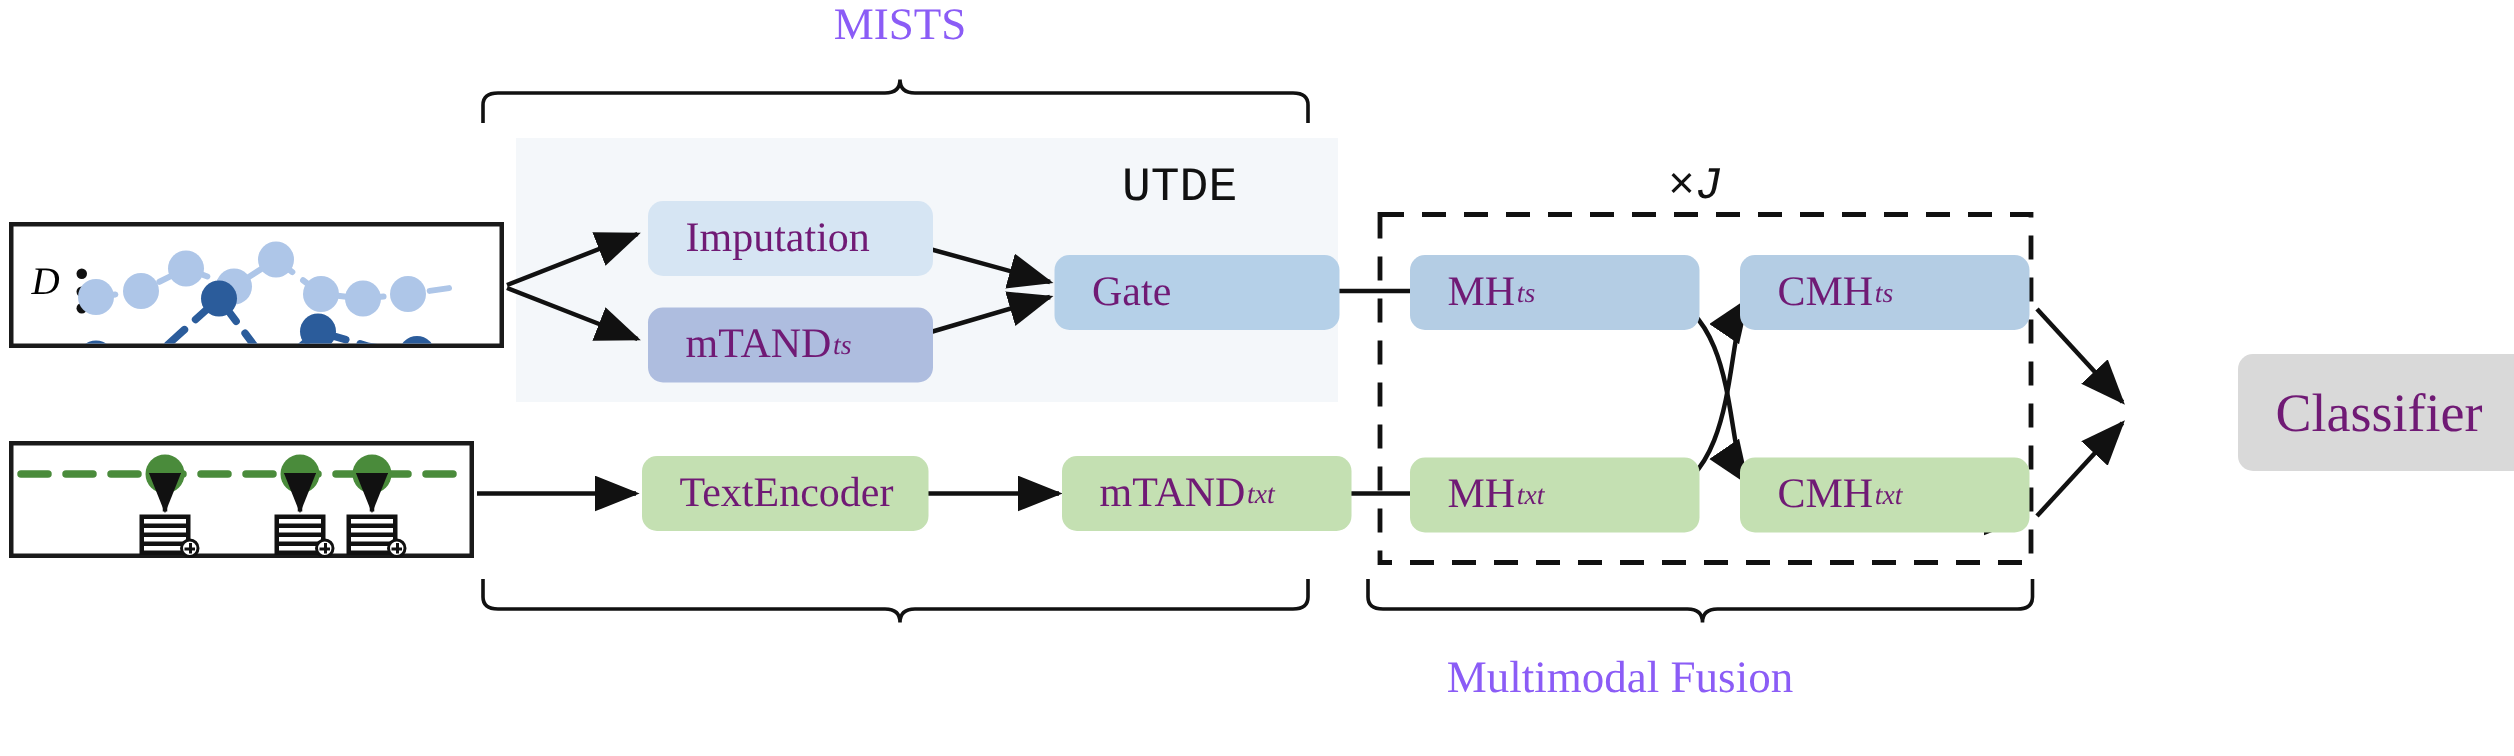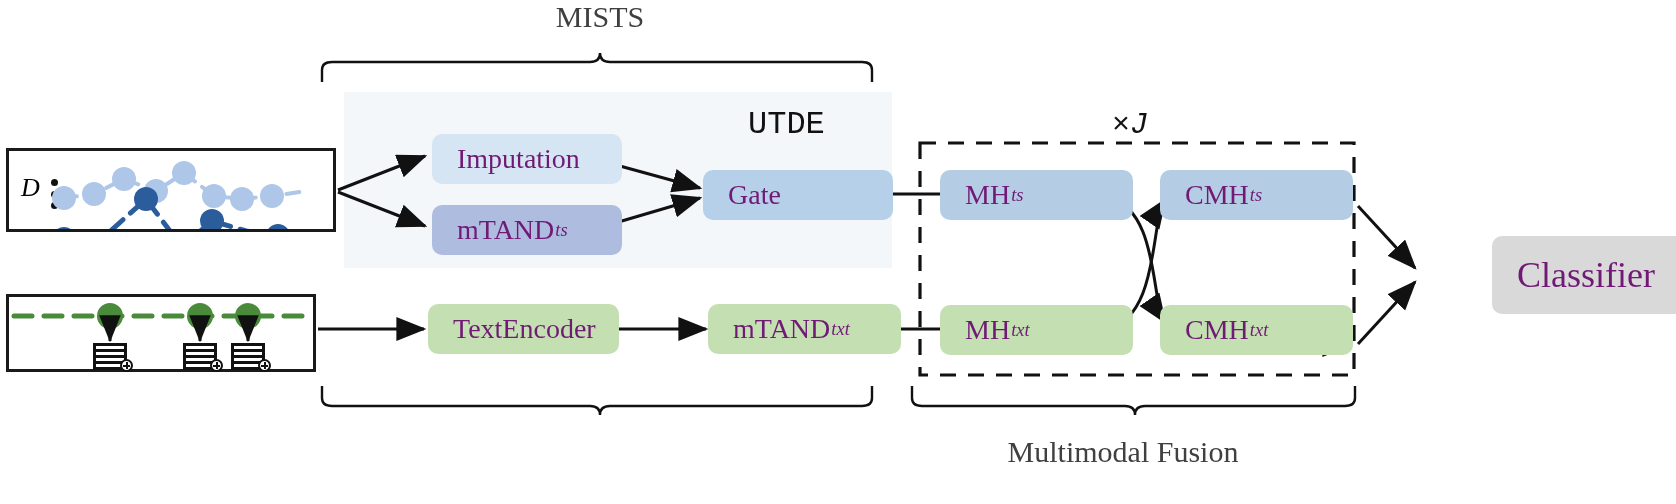--- a/index.html
+++ b/index.html
@@ -43,21 +43,21 @@
   }
   .panel-label {
     position: absolute;
     font-family: Liberation Mono, monospace;
     color: #111111;
     white-space: nowrap;
   }
   .group-label {
     position: absolute;
     font-family: "Liberation Serif", "DejaVu Serif", serif;
-    color: #404040;
+    color: #8b5cf6;
     white-space: nowrap;
     text-align: center;
   }
   .io-box {
     position: absolute;
     border: 3px solid #1a1a1a;
     background: #ffffff;
     box-sizing: border-box;
   }
   .utde-panel {
@@ -239,21 +239,21 @@
   </div>
   <div class="doc-badge" style="left:258px; top:359px;"></div>
 
   <div class="group-label" style="left:500px; top:0px; width:200px; font-size:30px;">MISTS</div>
 
   <div class="panel-label" style="left:748px; top:106px; font-size:32px;">UTDE</div>
 
   <div class="panel-label" style="left:1112px; top:108px; font-size:30px; font-style:italic;">×J</div>
 
 
-  <div class="group-label" style="left:987px; top:435px; width:272px; font-size:30px;">Multimodal Fusion</div>
+  <div class="group-label" style="left:944px; top:435px; width:272px; font-size:30px;">Multimodal Fusion</div>
 
   <div class="node" style="left:432px; top:134px; width:165px; height:50px; background:#d6e5f3; font-size:28px;">
     <span>Imputation</span>
   </div>
 
   <div class="node" style="left:432px; top:205px; width:165px; height:50px; background:#aebddf; font-size:28px;">
     <span>mTAND</span>
       <span class="sup">ts</span>
   </div>
 

